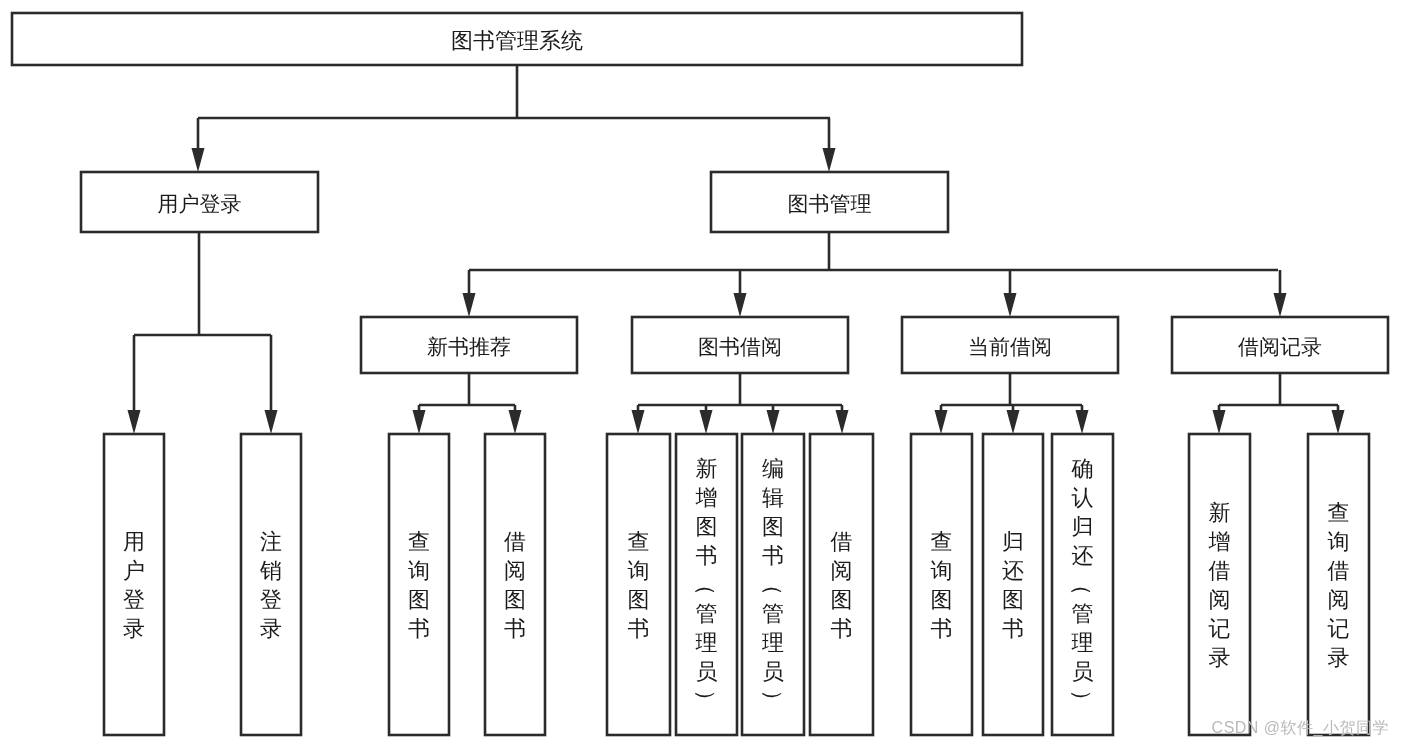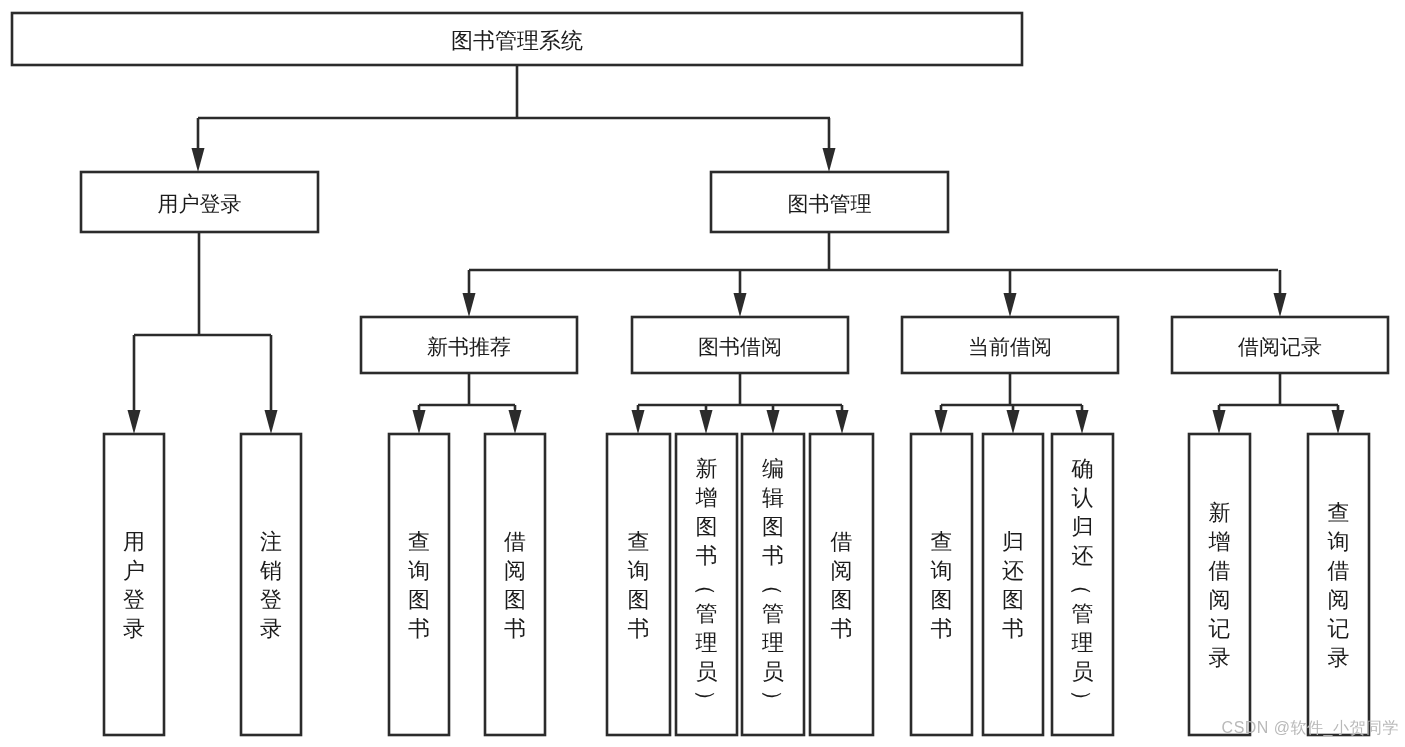--- a/index.html
+++ b/index.html
@@ -48,21 +48,21 @@
   }
   .leaf-label-char {
     fill: #1b1b1b;
     font-family: "Liberation Sans", "DejaVu Sans", sans-serif;
     font-size: 22px;
     text-anchor: middle;
     dominant-baseline: central;
   }
   .watermark {
     position: absolute;
-    right: 6px;
+    right: 16px;
     bottom: 8px;
     font-family: "Liberation Sans", "DejaVu Sans", sans-serif;
     font-size: 16px;
     color: #b9b9b9;
     white-space: nowrap;
     letter-spacing: 0.5px;
     pointer-events: none;
   }
 </style>
 </head>

